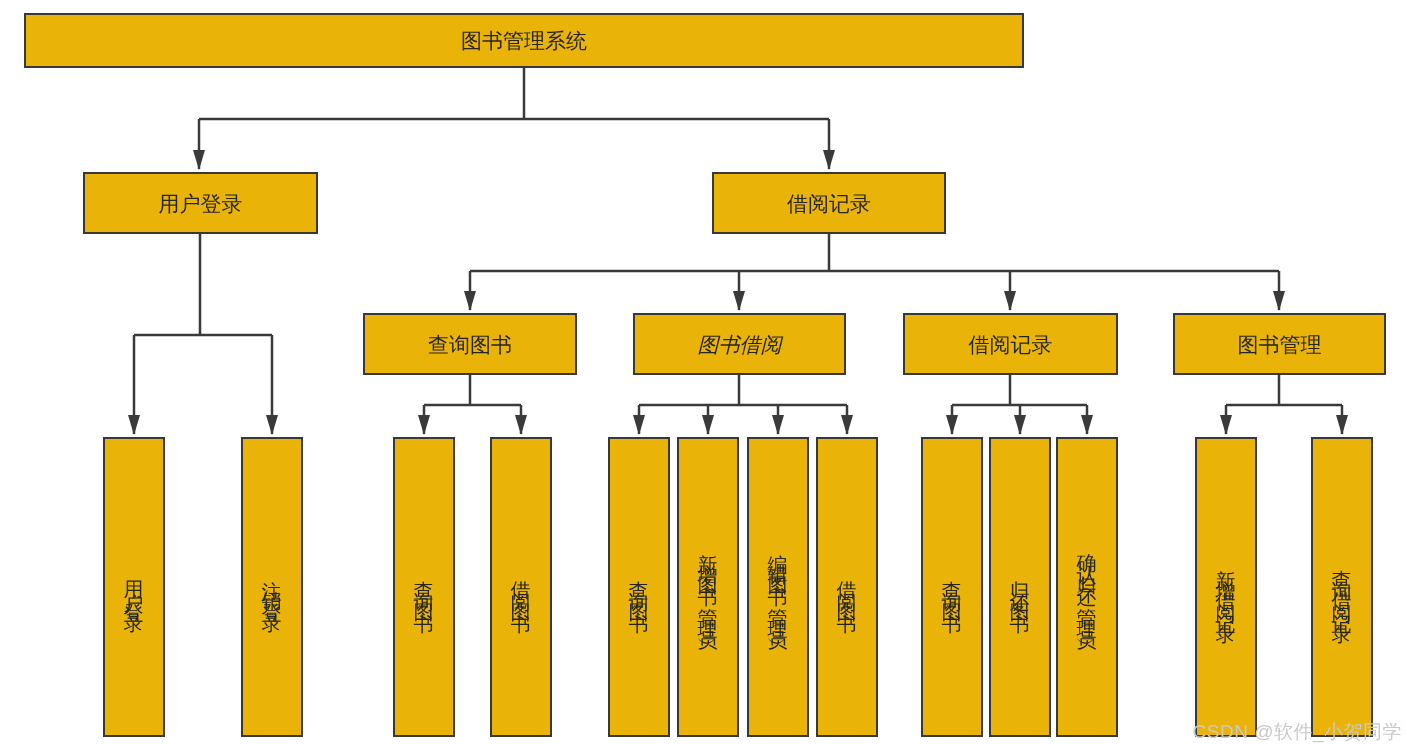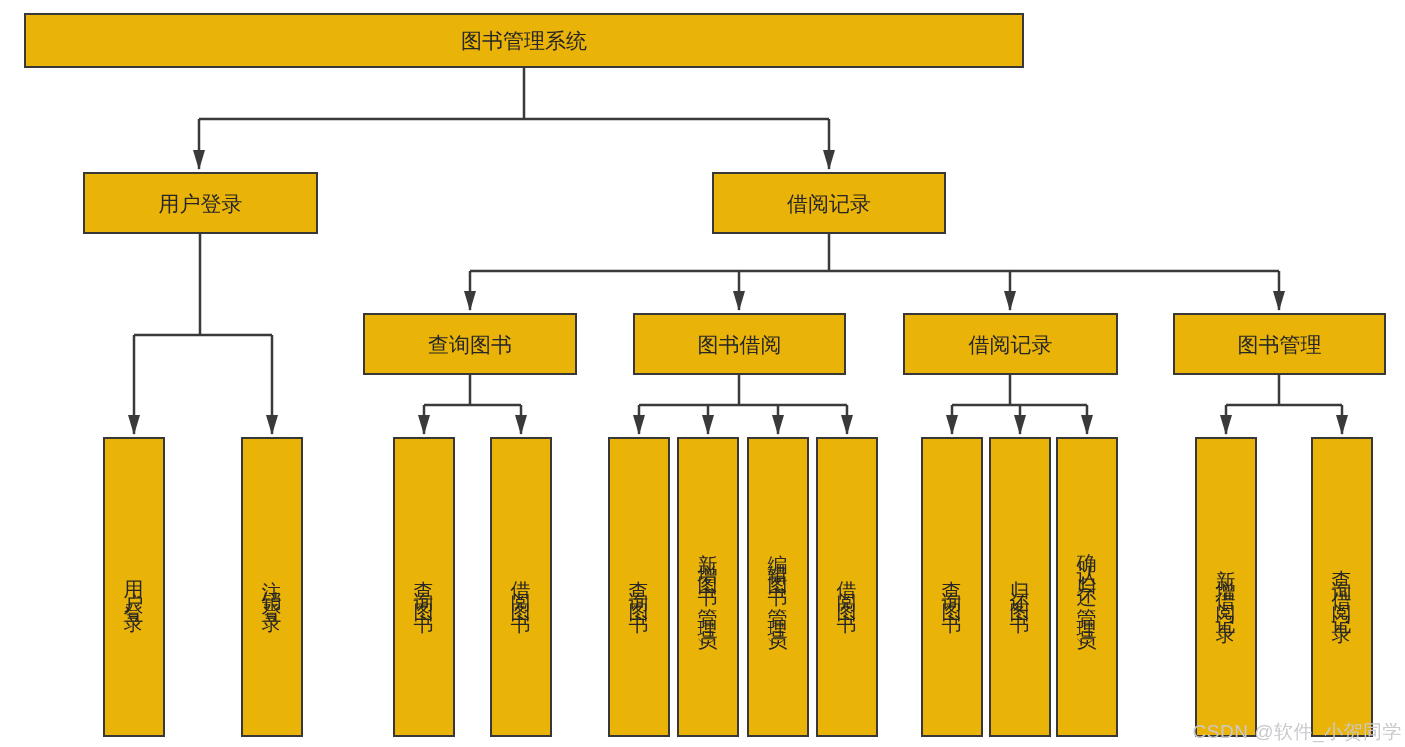--- a/index.html
+++ b/index.html
@@ -42,21 +42,21 @@
     letter-spacing: 11px;
     white-space: normal;
   }
   
   .n-root { left: 24px;  top: 13px;  width: 1000px; height: 55px; }
   
   .n-l1-login { left: 83px;  top: 172px; width: 235px; height: 62px; }
   .n-l1-mgmt  { left: 712px; top: 172px; width: 234px; height: 62px; }
   
   .n-l2-rec     { left: 363px;  top: 313px; width: 214px; height: 62px; }
-  .n-l2-borrow  { left: 633px;  top: 313px; width: 213px; height: 62px; }
+  .n-l2-borrow  { left: 633px;  top: 313px; width: 213px; height: 62px; font-style: italic; }
   .n-l2-current { left: 903px;  top: 313px; width: 215px; height: 62px; }
   .n-l2-records { left: 1173px; top: 313px; width: 213px; height: 62px; }
   
   .lf { top: 437px; width: 62px; height: 300px; }
   .lf-a1 { left: 103px; }
   .lf-a2 { left: 241px; }
   .lf-b1 { left: 393px; }
   .lf-b2 { left: 490px; }
   .lf-c1 { left: 608px; }
   .lf-c2 { left: 677px; }

